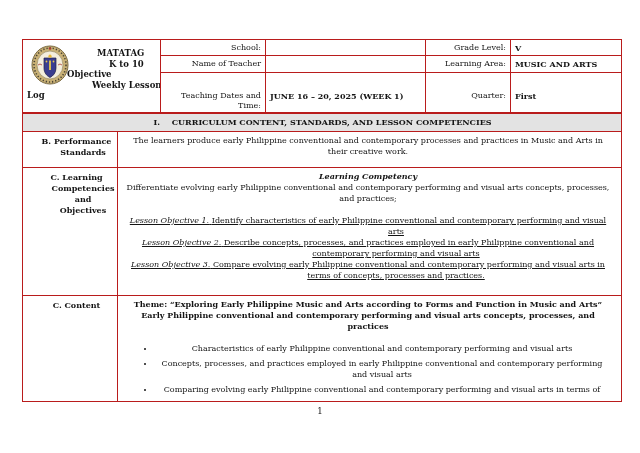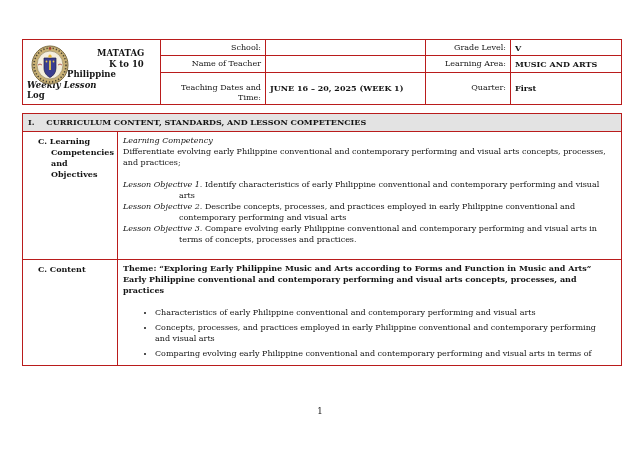--- a/index.html
+++ b/index.html
@@ -9,38 +9,38 @@
     -webkit-font-smoothing:antialiased;
   }
   table{border-collapse:collapse;table-layout:fixed;}
   td{border:1px solid #b91c1c;vertical-align:middle;overflow:hidden;}
 
   
   .hdr-table{position:absolute;left:22px;top:39px;width:599px;font-size:8px;line-height:10px;}
   .hdr-table td{padding:1px 4px;}
   .hdr-label{font-weight:normal;text-align:right;}
   .hdr-value{font-weight:bold;text-align:left;}
-  .row-dates td{vertical-align:top;padding-top:10px;}
+  .row-dates td{vertical-align:top;padding-top:18px;}
   .logo-cell{position:relative;vertical-align:top;padding:0;}
   .seal{position:absolute;left:8px;top:5px;}
   .logo-title{padding-top:7px;font-weight:bold;font-size:8.5px;line-height:10.5px;}
   .logo-title span{display:block;white-space:nowrap;}
   .tl-0{margin-left:70px;} .tl-1{margin-left:82px;} .tl-2{margin-left:40px;}
-  .tl-3{font-style:italic;} .tl-4{}
+  .tl-3{margin-left:65px;} .tl-4{}
 
   
-  .main-table{position:absolute;left:22px;top:113px;width:599px;font-size:8px;line-height:11px;}
+  .main-table{position:absolute;left:22px;top:113px;width:599px;font-size:8px;line-height:11px;text-align:center;}
   .section-row td{background:#e3e3e3;font-weight:bold;height:15px;padding:1px 4px;}
   .section-numeral{display:inline-block;margin-left:1px;}
   .section-title{display:inline-block;margin-left:9px;}
   .label-cell{width:95px;vertical-align:top;font-weight:bold;padding:4px 2px 2px 28px;text-indent:-13px;line-height:11px;}
   .content-cell{width:504px;vertical-align:top;padding:3px 8px 2px 5px;}
   .content-cell p{margin:0;}
-  .lc-heading{font-weight:normal;font-style:italic;}
-  .objectives{margin-top:11px;}
+  .lc-heading{font-weight:bold;font-style:italic;}
+  .objectives{margin-top:11px;text-decoration:underline;}
   .objective{padding-left:56px;text-indent:-56px;}
   .obj-label{font-style:italic;}
   .theme-line{font-weight:bold;}
   .content-bullets{margin:11px 0 0 0;padding-left:28px;list-style:disc outside;}
   .content-bullets li{margin:4px;}
   .row-a td,.row-b td{height:29px;}
   .row-c td{height:121px;}
   .row-d td{height:83px;}
 
   .page-number{position:absolute;left:0;top:406px;width:640px;text-align:center;font-size:8.5px;color:#141414;}
@@ -72,21 +72,21 @@
             <circle cx="19" cy="11.2" r="1.6" fill="#e8b93a"></circle>
             <circle cx="15.5" cy="16.5" r="0.9" fill="#e8c84a"></circle>
             <circle cx="22.5" cy="16.5" r="0.9" fill="#e8c84a"></circle>
             <path d="M7,20 q2,-2 4,0" fill="none" stroke="#a83a30" stroke-width="0.8"></path>
             <path d="M27,20 q2,-2 4,0" fill="none" stroke="#a83a30" stroke-width="0.8"></path>
           </svg>
         </span>
         <div class="logo-title">
           <span class="tl-0">MATATAG</span>
           <span class="tl-1">K to 10</span>
-          <span class="tl-2">Philippine</span>
+          <span class="tl-2">Objective</span>
           <span class="tl-3">Weekly Lesson</span>
           <span class="tl-4">Log</span>
         </div>
       </td>
       <td class="hdr-label">School:</td>
       <td class="hdr-value"></td>
       <td class="hdr-label">Grade Level:</td>
       <td class="hdr-value">V</td>
     </tr>
     <tr style="height:17px">
@@ -112,20 +112,26 @@
 
     <tbody>
         <tr class="section-row">
       <td colspan="2">
         <span class="section-numeral">I.</span>
         <span class="section-title">CURRICULUM CONTENT, STANDARDS, AND LESSON COMPETENCIES</span>
       </td>
     </tr>
 
 
+    <tr class="row-b">
+      <td class="label-cell">B. Performance Standards</td>
+      <td class="content-cell">
+        <p>The learners produce early Philippine conventional and contemporary processes and practices in Music and Arts in their creative work.</p>
+      </td>
+    </tr>
 
     <tr class="row-c">
       <td class="label-cell">C. Learning Competencies and Objectives</td>
       <td class="content-cell">
         <p class="lc-heading">Learning Competency</p>
         <p>Differentiate evolving early Philippine conventional and contemporary performing and visual arts concepts, processes, and practices;</p>
         <div class="objectives">
           <div class="objective">
             <span class="obj-label">Lesson Objective 1.</span>
             <span>Identify characteristics of early Philippine conventional and contemporary performing and visual arts</span>

